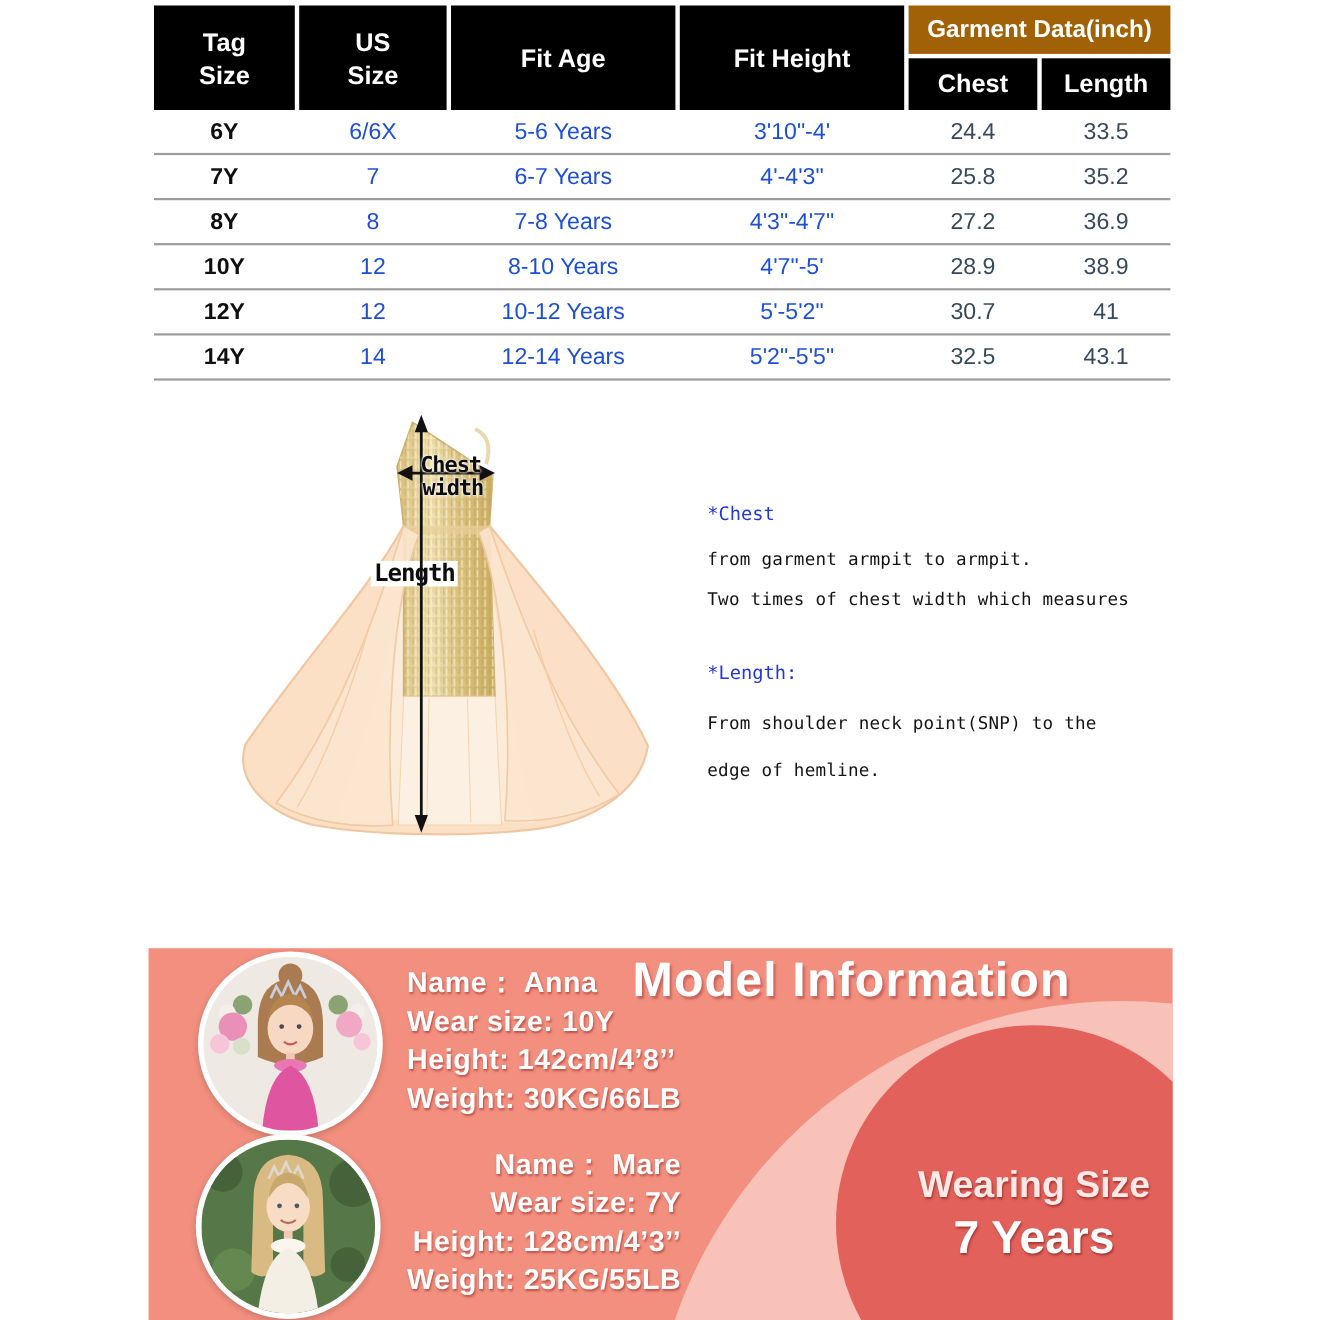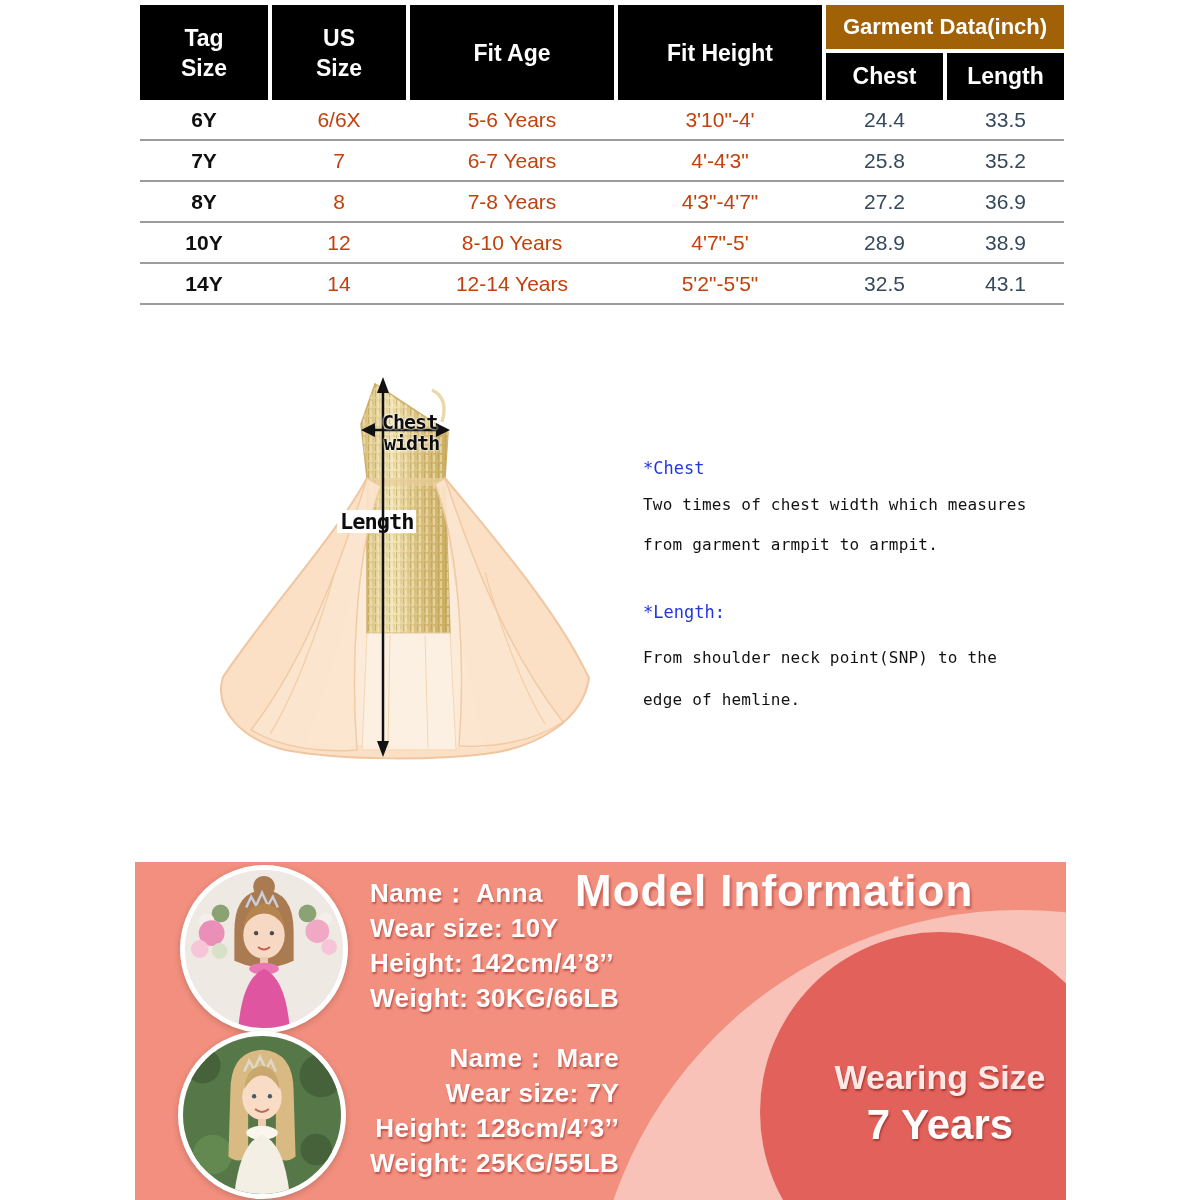--- a/index.html
+++ b/index.html
@@ -13,21 +13,21 @@
       font-weight:bold;font-size:23px;height:95px;text-align:center;}
   .hc span{white-space:pre-line;line-height:30px;}
   .hgroup{display:flex;flex-direction:column;gap:4px;}
   .hg-top{background:#a16207;color:#fff;font-weight:bold;font-size:22px;height:44px;
           display:flex;align-items:center;justify-content:center;}
   .hg-sub{display:flex;gap:4px;height:47px;}
   .hg-sub .hc{height:47px;flex:1;}
   .trow{display:flex;gap:4px;height:39px;border-bottom:2px solid #9c9c9c;align-items:center;}
   .tc{display:flex;align-items:center;justify-content:center;font-size:21px;height:100%;}
   .tc.tag{font-weight:bold;color:#0f0f0f;}
-  .tc.plain{color:#c2410c;}
+  .tc.plain{color:#1d4ed8;}
   .tc.num{color:#36485c;}
 
   
   .dress{position:absolute;left:185px;top:372px;width:440px;height:420px;}
   .dress svg{position:absolute;left:0;top:0;}
   .lbl{position:absolute;font-family:"DejaVu Sans Mono",monospace;font-weight:bold;color:#0d0d0d;
        letter-spacing:-1px;line-height:21px;}
   .lbl-chest{left:197px;top:40px;font-size:20px;text-shadow:0 0 2px #fff,0 0 3px #fff;}
   .lbl-width{left:199px;top:61px;font-size:20px;text-shadow:0 0 2px #fff,0 0 3px #fff;}
   .lbl-length{left:152px;top:138px;font-size:22px;background:#fff;padding:1px 3px;}
@@ -121,20 +121,28 @@
     </div>
     <div class="trow">
       <div class="tc tag" style="width:128px">10Y</div>
       <div class="tc plain" style="width:134px">12</div>
       <div class="tc plain" style="width:204px">8-10 Years</div>
       <div class="tc plain" style="width:204px">4'7"-5'</div>
       <div class="tc num" style="width:117px">28.9</div>
       <div class="tc num" style="width:117px">38.9</div>
     </div>
     <div class="trow">
+      <div class="tc tag" style="width:128px">12Y</div>
+      <div class="tc plain" style="width:134px">12</div>
+      <div class="tc plain" style="width:204px">10-12 Years</div>
+      <div class="tc plain" style="width:204px">5'-5'2"</div>
+      <div class="tc num" style="width:117px">30.7</div>
+      <div class="tc num" style="width:117px">41</div>
+    </div>
+    <div class="trow">
       <div class="tc tag" style="width:128px">14Y</div>
       <div class="tc plain" style="width:134px">14</div>
       <div class="tc plain" style="width:204px">12-14 Years</div>
       <div class="tc plain" style="width:204px">5'2"-5'5"</div>
       <div class="tc num" style="width:117px">32.5</div>
       <div class="tc num" style="width:117px">43.1</div>
     </div>
   </section>
 
   <div class="dress">
@@ -183,22 +191,22 @@
       <polygon points="176,58 190,51 190,65" fill="#111"></polygon>
       <polygon points="265,58 251,51 251,65" fill="#111"></polygon>
     </svg>
 
     <div class="lbl lbl-chest">Chest</div>
     <div class="lbl lbl-width">width</div>
   </div>
 
   <section class="notes">
     <div class="note-title">*Chest</div>
+    <div class="note-line nl-2">from garment armpit to armpit.</div>
     <div class="note-line nl-1">Two times of chest width which measures</div>
-    <div class="note-line nl-2">from garment armpit to armpit.</div>
     <div class="note-title nt-2">*Length:</div>
     <div class="note-line nl-3">From shoulder neck point(SNP) to the</div>
     <div class="note-line nl-4">edge of hemline.</div>
   </section>
 
   <section class="models">
     <div class="circle light"></div>
     <div class="circle dark"></div>
 
     <h2 class="mi-title" style="margin:0">Model Information</h2>

